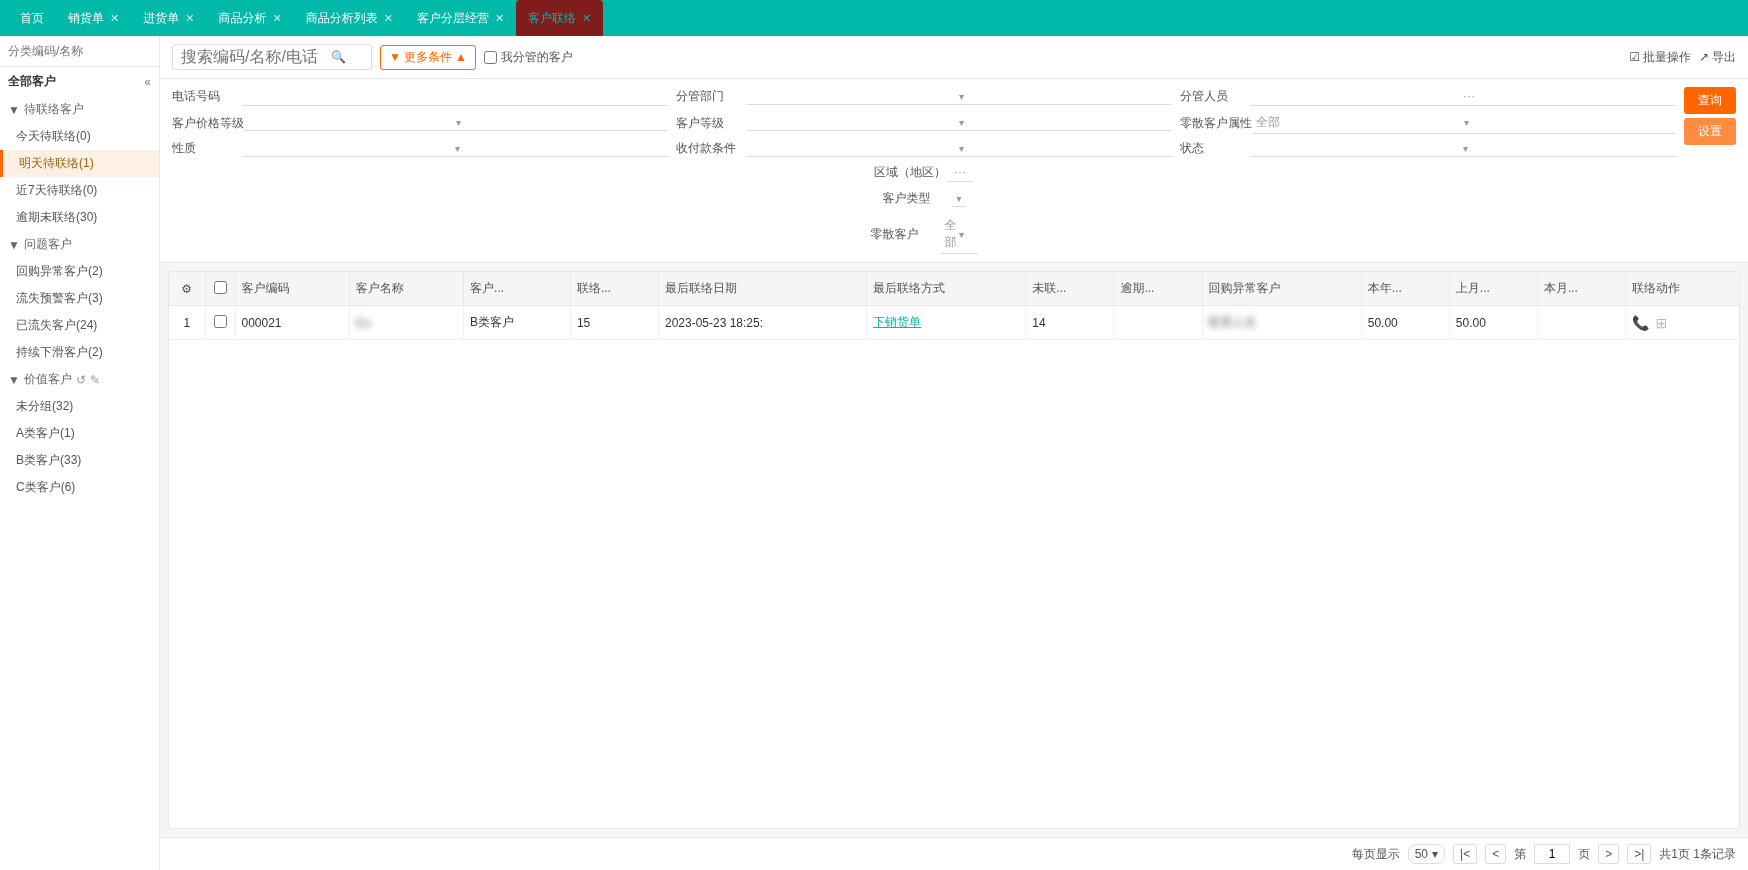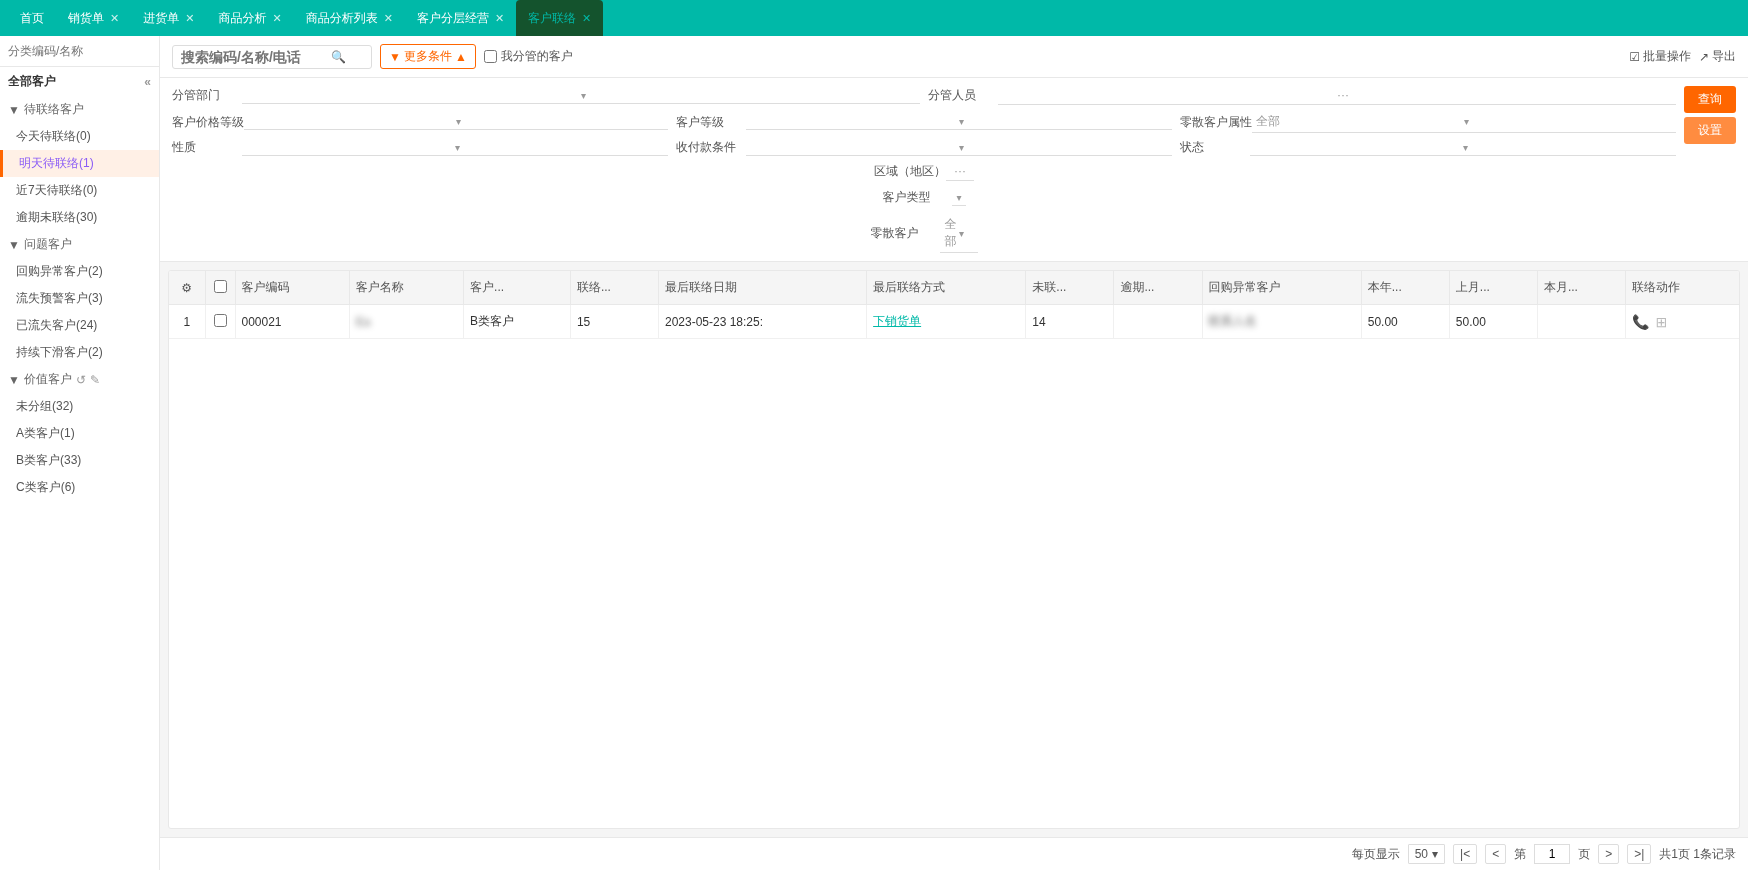--- a/index.html
+++ b/index.html
@@ -17,21 +17,21 @@
       color: #fff;
       padding: 0 12px;
       height: 48px;
       display: flex;
       align-items: center;
       cursor: pointer;
       font-size: 13px;
       white-space: nowrap;
     }
     .nav-item.active {
-      background: #14532d;
+      background: #7f1d1d;
       color: #00b9a8;
       border-radius: 4px 4px 0 0;
       height: 36px;
     }
     .nav-item .close-x {
       margin-left: 6px;
       font-size: 11px;
       color: rgba(255,255,255,0.8);
     }
     .nav-item.active .close-x {
@@ -95,21 +95,21 @@
       cursor: pointer;
       font-size: 12px;
     }
     .sidebar-item.active {
       background: #fff0e6;
       color: #ff6600;
       border-left: 3px solid #ff6600;
     }
     .sidebar-item.highlight {
       background: #fff0e6;
-      color: #8b5cf6;
+      color: #a16207;
     }
 
     
     .content-area {
       flex: 1;
       display: flex;
       flex-direction: column;
       background: #f5f5f5;
       overflow: hidden;
     }
@@ -128,24 +128,23 @@
       align-items: center;
       border: 1px solid #ddd;
       border-radius: 3px;
       padding: 3px 8px;
       background: #fff;
       min-width: 200px;
     }
     .search-input-wrap input {
       border: none;
       outline: none;
-      font-size: 14px;
+      font-size: 16px;
       color: #000000;
       width: 150px;
-      font-weight: bold;
     }
     .search-input-wrap .si { color: #ff6600; cursor: pointer; }
     .filter-btn {
       display: flex;
       align-items: center;
       color: #ff6600;
       cursor: pointer;
       font-size: 12px;
       gap: 3px;
       border: 1px solid #ff6600;
@@ -299,21 +298,21 @@
       align-items: center;
       justify-content: flex-end;
       gap: 8px;
       font-size: 12px;
       color: #555;
     }
     .page-size-select {
       display: flex;
       align-items: center;
       border: 1px solid #ddd;
-      border-radius: 1px;
+      border-radius: 8px;
       padding: 2px 6px;
       cursor: pointer;
     }
     .page-nav-btn {
       border: 1px solid #ddd;
       background: #fff;
       padding: 2px 6px;
       cursor: pointer;
       color: #555;
       border-radius: 2px;
@@ -456,20 +455,24 @@
           <span>导出</span>
         </div>
       </div>
     </div>
 
     <div class="filter-panel">
       <div style="display:flex;gap:8px;">
         <div style="flex:1;">
 
           <div class="filter-row">
+            <div class="filter-item">
+              <span class="filter-label">电话号码</span>
+              <input class="filter-input" type="text" style="">
+            </div>
             <div class="filter-item">
               <span class="filter-label">分管部门</span>
               <div class="filter-select">
                 <span></span>
                 <span class="arrow">▾</span>
               </div>
             </div>
             <div class="filter-item">
               <span class="filter-label">分管人员</span>
               <div class="filter-select">

